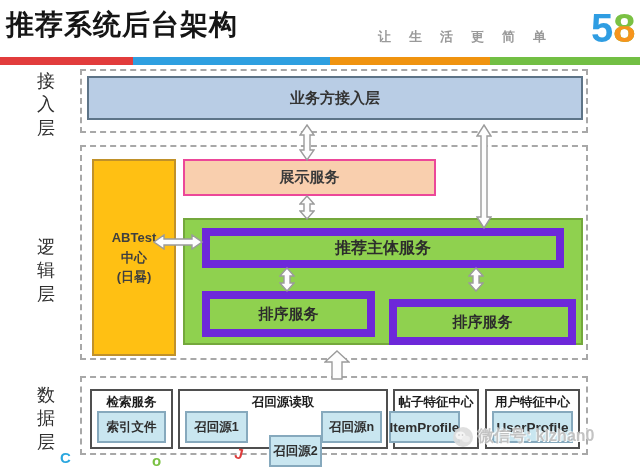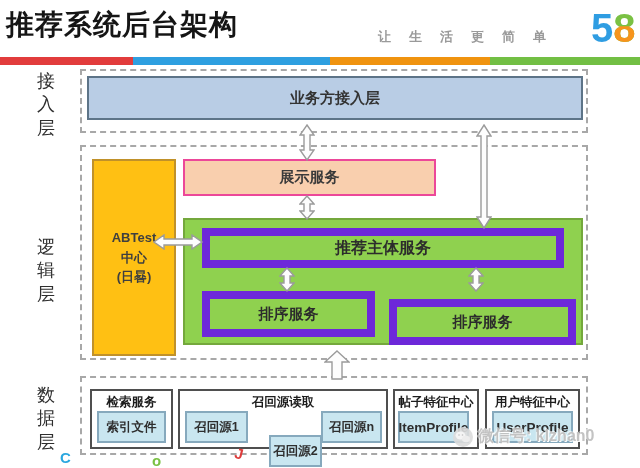--- a/index.html
+++ b/index.html
@@ -47,21 +47,21 @@
   .dgroup .gtitle { position:absolute; top:3px; left:0; right:0; text-align:center; font-size:12.5px; font-weight:700; color:#1d1d1d; }
   .g1 { left:90px; width:83px; }
   .g2 { left:178px; width:210px; }
   .g3 { left:393px; width:86px; }
   .g4 { left:485px; width:95px; }
   .ditem { position:absolute; top:411px; height:32px; background:#c9e6f0; border:2px solid #86a9bd; display:flex; align-items:center; justify-content:center; font-size:12.5px; font-weight:600; color:#2e2e2e; }
   .i1 { left:97px; width:69px; }
   .i2a { left:185px; width:63px; }
   .i2b { left:269px; width:53px;margin-top:24px; }
   .i2c { left:321px; width:61px; }
-  .i3 { left:398px; width:71px; font-size:13.5px; }
+  .i3 { left:389px; width:71px; font-size:13.5px; }
   .i4 { left:492px; width:81px; font-size:13.5px; }
 
   .arrow { position:absolute; }
   .arrow polygon { fill:#fdfdfd; stroke:#9b9b9b; stroke-width:1.4; }
 
   
   .watermark { position:absolute; left:452px; top:426px; display:flex; align-items:flex-start; gap:4px; }
   .wm-text { font-size:16px; font-weight:700; color:rgba(190,190,190,0.92); text-shadow:1px 1px 0 rgba(255,255,255,0.95), -1px -1px 0 rgba(255,255,255,0.6); white-space:nowrap; }
 
   

